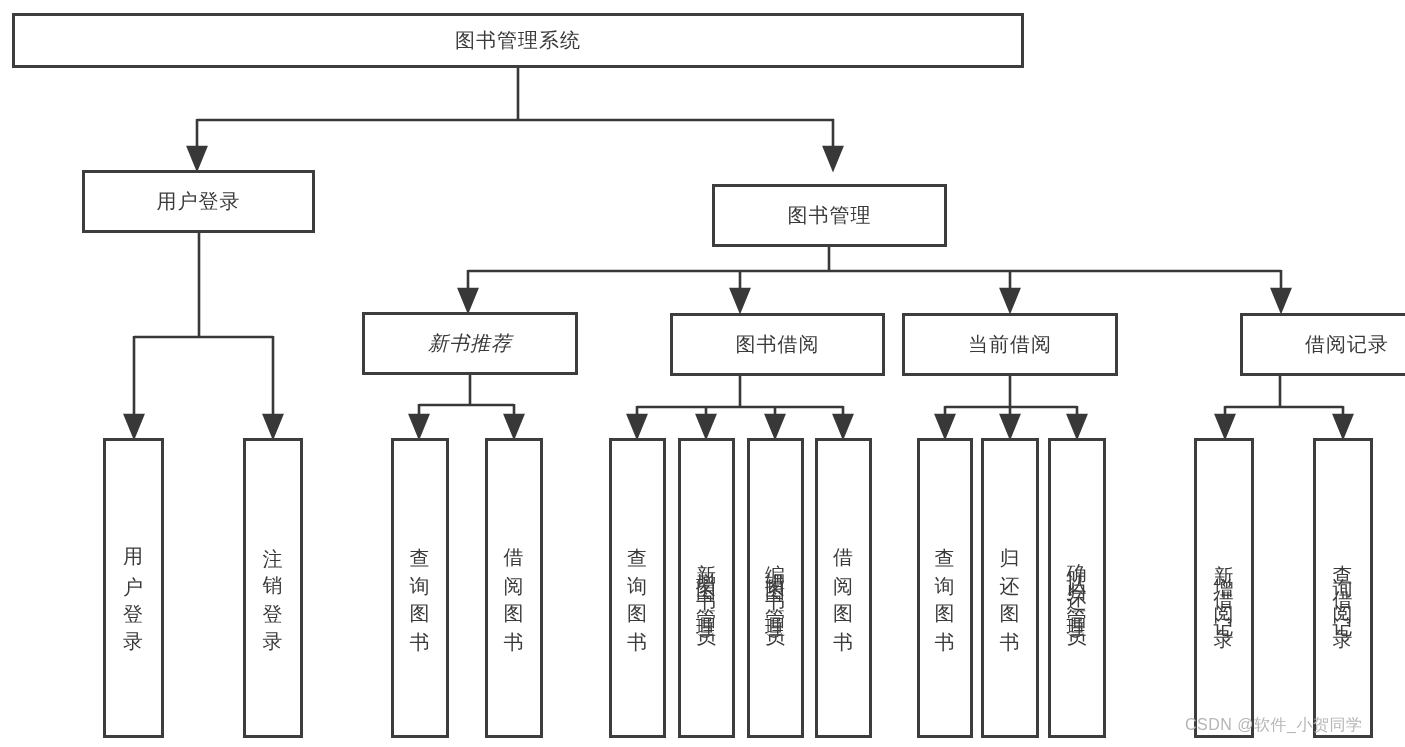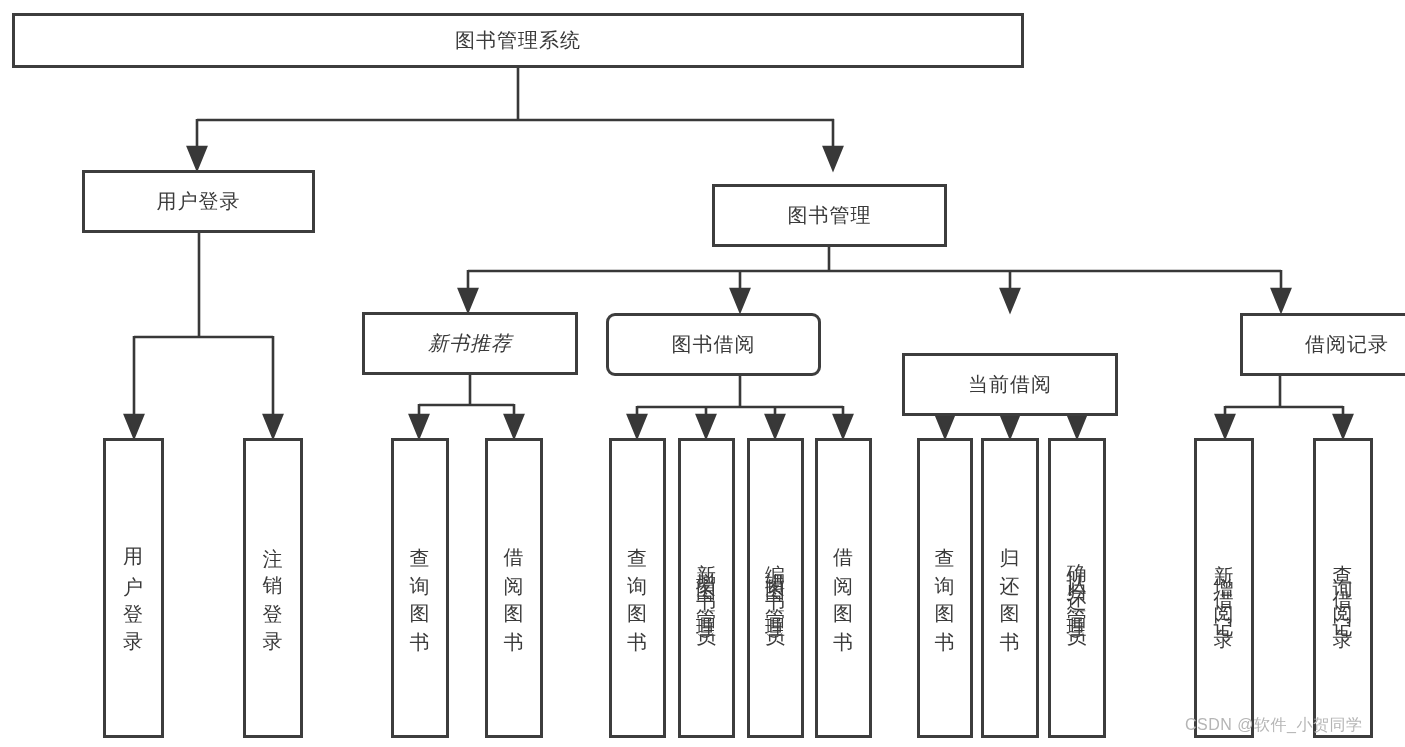--- a/index.html
+++ b/index.html
@@ -103,22 +103,22 @@
       <polygon points="1334,415 1352,415 1343,437"></polygon>
     </g>
   </svg>
 
   <div class="box h-box" style="left:12px; top:13px; width:1012px; height:55px;">图书管理系统</div>
 
   <div class="box h-box" style="left:82px; top:170px; width:233px; height:63px;">用户登录</div>
   <div class="box h-box" style="left:712px; top:184px; width:235px; height:63px;">图书管理</div>
 
   <div class="box h-box" style="left:362px; top:312px; width:216px; height:63px;font-style:italic;">新书推荐</div>
-  <div class="box h-box" style="left:606px; top:313px; width:215px; height:63px;border-radius:9px;">图书借阅</div>
-  <div class="box h-box" style="left:902px; top:313px; width:216px; height:63px;margin-top:40px;">当前借阅</div>
+  <div class="box h-box" style="left:670px; top:313px; width:215px; height:63px;">图书借阅</div>
+  <div class="box h-box" style="left:902px; top:313px; width:216px; height:63px;">当前借阅</div>
   <div class="box h-box" style="left:1240px; top:313px; width:214px; height:63px;">借阅记录</div>
 
   <div class="box v-box sp4" style="left:103px; top:438px; width:61px; height:300px;">用户登录</div>
   <div class="box v-box sp4" style="left:243px; top:438px; width:60px; height:300px;">注销登录</div>
 
   <div class="box v-box sp4" style="left:391px; top:438px; width:58px; height:300px;">查询图书</div>
   <div class="box v-box sp4" style="left:485px; top:438px; width:58px; height:300px;">借阅图书</div>
 
   <div class="box v-box sp4" style="left:609px; top:438px; width:57px; height:300px;">查询图书</div>
   <div class="box v-box sp9" style="left:678px; top:438px; width:57px; height:300px;">新增图书（管理员）</div>

